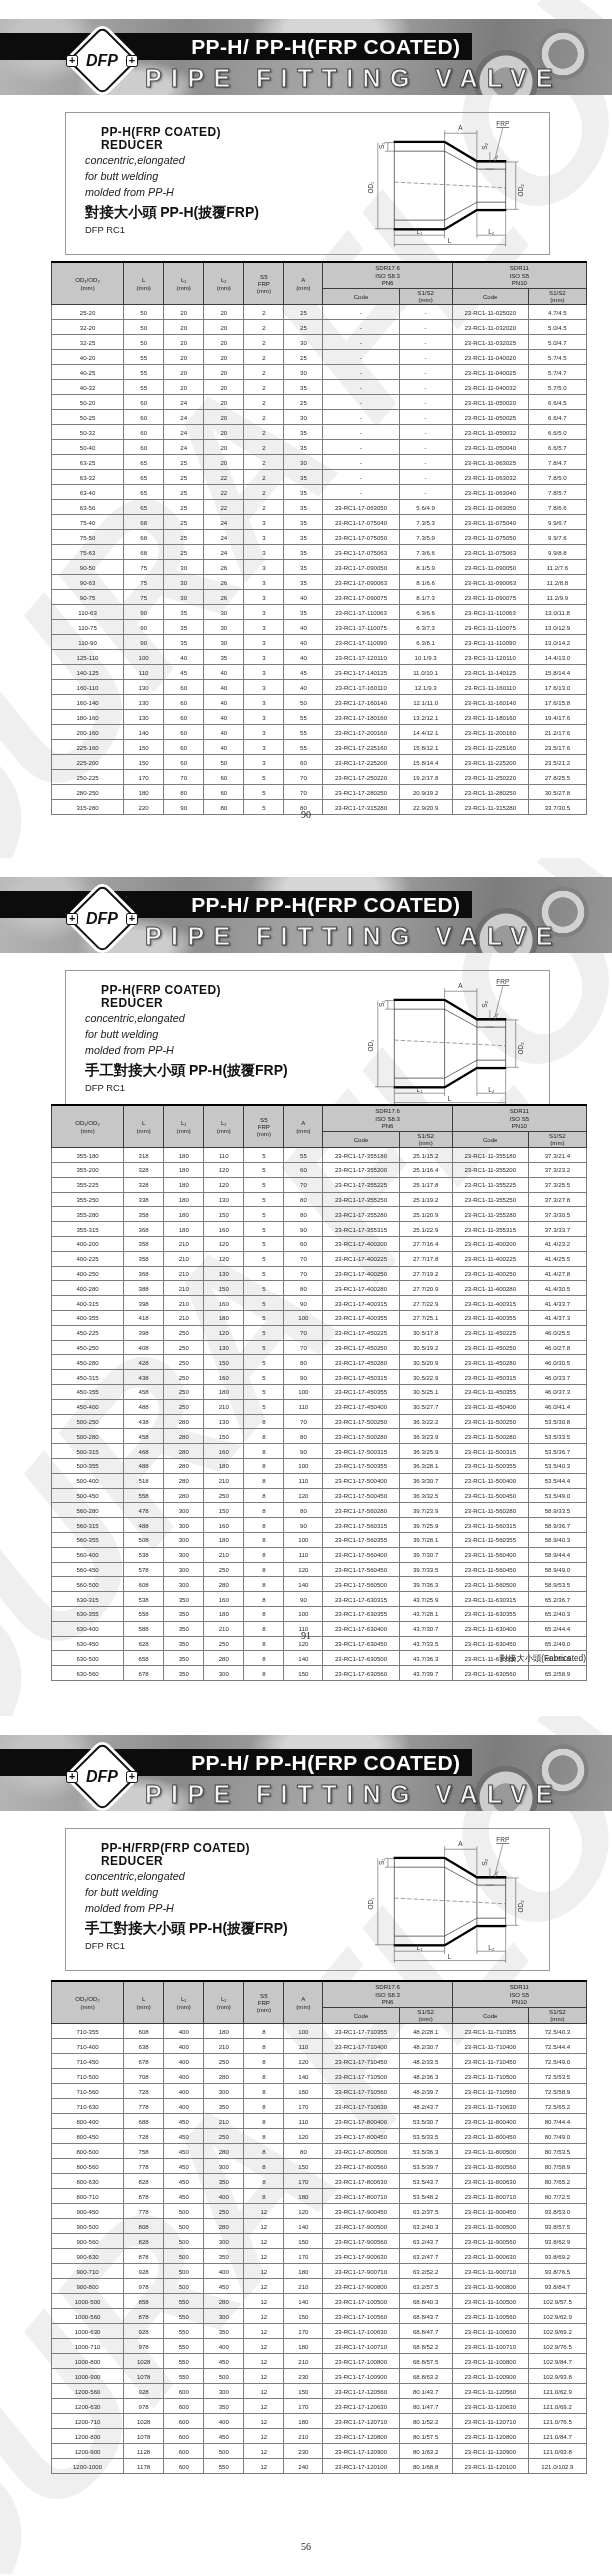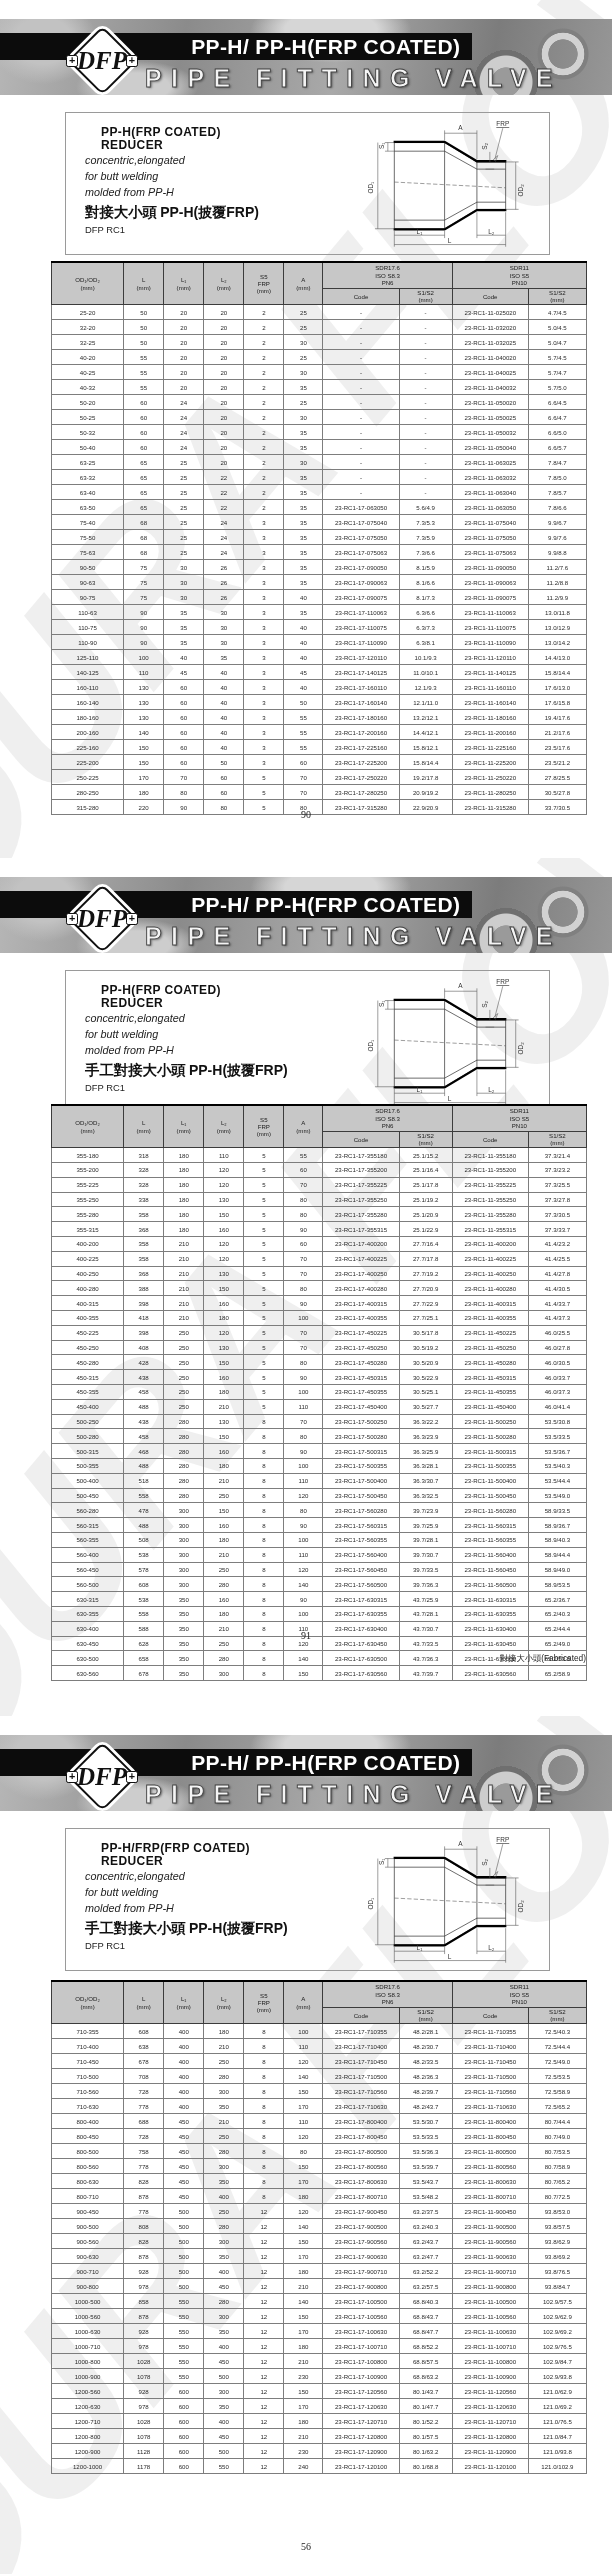--- a/index.html
+++ b/index.html
@@ -23,21 +23,21 @@
       linear-gradient(100deg,#b7b7b7,#8b8b8b 30%,#a9a9a9 55%,#7c7c7c 80%,#979797);}
   .banner-bar{position:absolute;top:14.4px;left:0;width:472px;height:27px;background:#0c0c0c;
     display:flex;align-items:center;justify-content:flex-end;padding-right:11.5px;box-sizing:border-box;}
   .banner-title{color:#fff;font-size:21px;font-weight:bold;letter-spacing:0.4px;white-space:nowrap;}
   .banner-sub{position:absolute;left:145px;top:45px;font-size:25px;font-weight:bold;letter-spacing:9.4px;
     color:#f4f4f4;-webkit-text-stroke:0.9px #3e3e3e;text-shadow:1.4px 1.4px 2.2px rgba(0,0,0,.45);white-space:nowrap;}
   .logo{position:absolute;top:8.6px;left:69px;width:66px;height:66px;z-index:3;}
   .logo-diamond{position:absolute;inset:8.6px;background:#fff;border:2.9px solid #101010;border-radius:7.2px;
     transform:rotate(45deg);box-shadow:0 0 0 2.9px #fff;}
   .logo-text{position:absolute;inset:0;display:flex;align-items:center;justify-content:center;
-    font-size:25px;font-weight:bold;font-style:italic;color:#111;font-family:Liberation Serif, serif;}
+    font-size:16px;font-weight:bold;font-style:italic;color:#111;}
   .logo-plus{position:absolute;top:50%;transform:translateY(-50%);font-size:10.8px;font-weight:bold;color:#111;
     background:#fff;border:1.4px solid #111;border-radius:2.2px;width:10px;height:10px;line-height:9.4px;text-align:center;}
   .logo-plus.left{left:-2.9px;} .logo-plus.right{right:-2.9px;}
 
   
   .info-box{position:absolute;top:112px;left:65px;width:483px;height:141px;border:0.7px solid #9a9a9a;z-index:1;background:transparent;}
   .info-text{position:absolute;left:19px;top:13px;}
   .title-line{font-size:12px;font-weight:bold;color:#111;line-height:1.08;letter-spacing:0.4px;margin-left:16px;}
   .desc-line{font-size:10.8px;color:#222;line-height:1.5;font-style:italic;}
   .sub-line{margin-top:2.9px;white-space:nowrap;}

